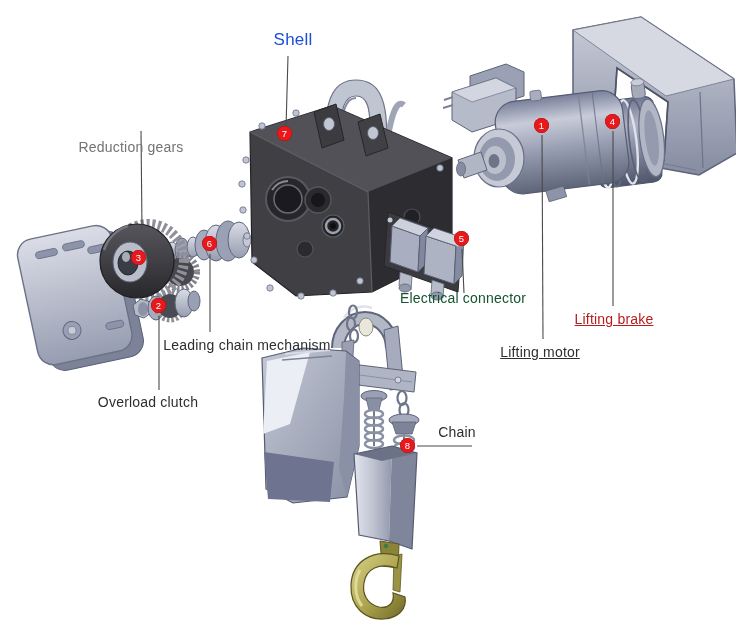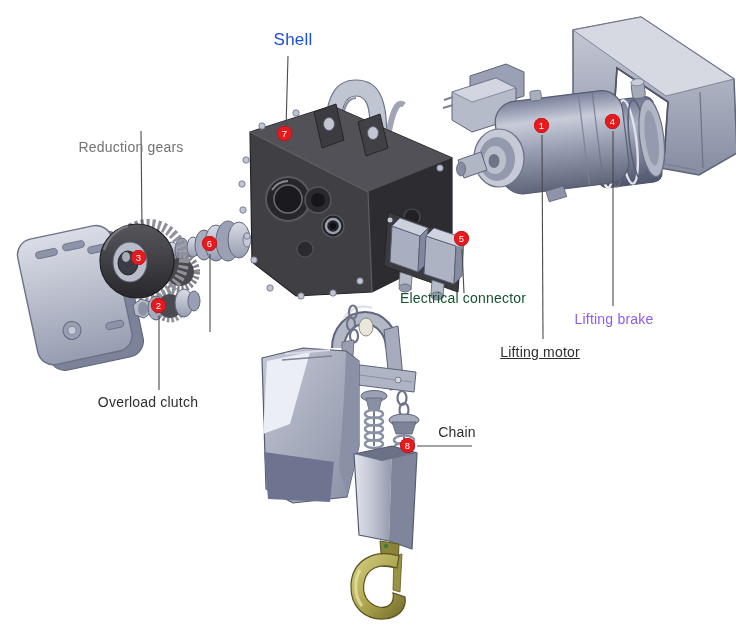--- a/index.html
+++ b/index.html
@@ -287,18 +287,19 @@
   <div class="marker" style="left: 131px; top: 250px; background: rgb(232, 25, 29); color: rgb(255, 255, 255);">3</div>
   <div class="marker" style="left: 605px; top: 114px; background: rgb(232, 25, 29); color: rgb(255, 255, 255);">4</div>
   <div class="marker" style="left: 454px; top: 231px; background: rgb(232, 25, 29); color: rgb(255, 255, 255);">5</div>
   <div class="marker" style="left: 202px; top: 236px; background: rgb(232, 25, 29); color: rgb(255, 255, 255);">6</div>
   <div class="marker" style="left: 277px; top: 126px; background: rgb(232, 25, 29); color: rgb(255, 255, 255);">7</div>
   <div class="marker" style="left: 400px; top: 438px; background: rgb(232, 25, 29); color: rgb(255, 255, 255);">8</div>
 
   <div class="label label--lg" style="left: 286px; top: 30px; color: #1d4ed8; margin-left: 7px;">Shell</div>
   <div class="label" style="left: 131px; top: 107px; color: #737373; margin-top: 32px;">Reduction gears</div>
   <div class="label" style="left: 463px; top: 290px; color: #14532d;">Electrical connector</div>
-  <div class="label" style="left: 614px; top: 311px; color: #8b5cf6;">Lifting brake</div>
+  <div class="label" style="left: 614px; top: 311px; color: #b91c1c; text-decoration: underline;">Lifting brake</div>
   <div class="label" style="left: 540px; top: 344px; color: rgb(46, 46, 46); text-decoration: underline;">Lifting motor</div>
+  <div class="label" style="left: 247px; top: 337px; color: rgb(46, 46, 46);">Leading chain mechanism</div>
   <div class="label" style="left: 148px; top: 394px; color: rgb(46, 46, 46); text-align: right;">Overload clutch</div>
   <div class="label" style="left: 457px; top: 424px; color: rgb(46, 46, 46);">Chain</div>
 
 </div>
 
 </body></html>

